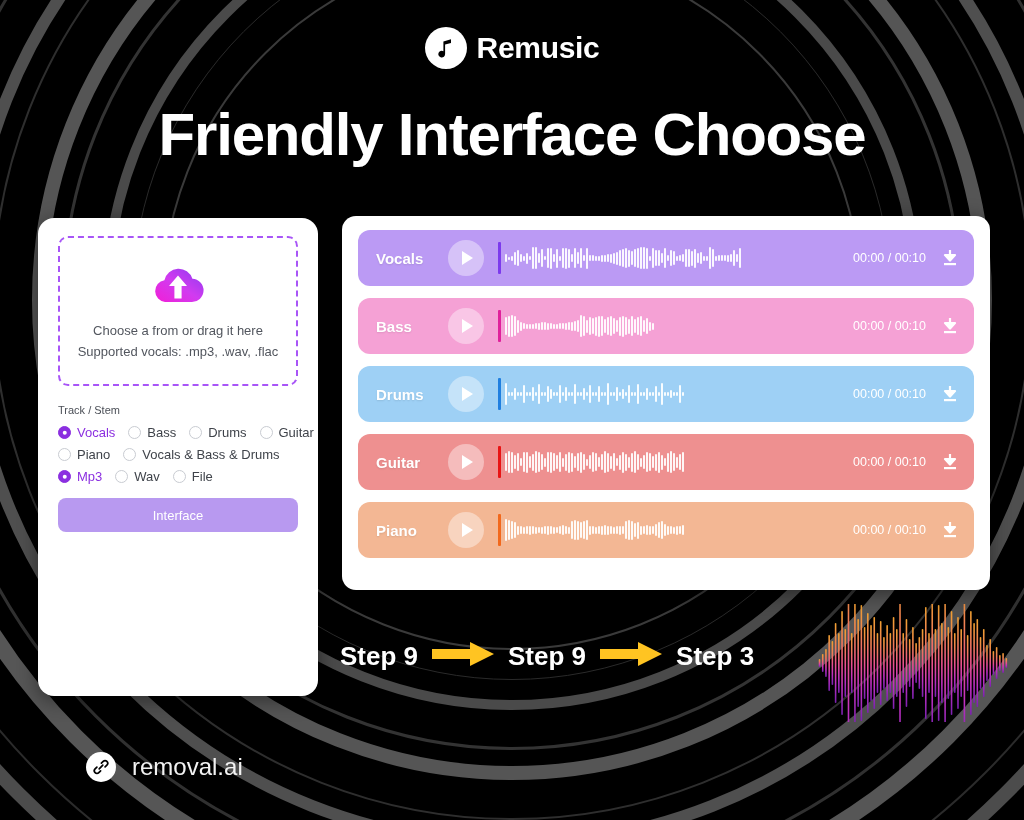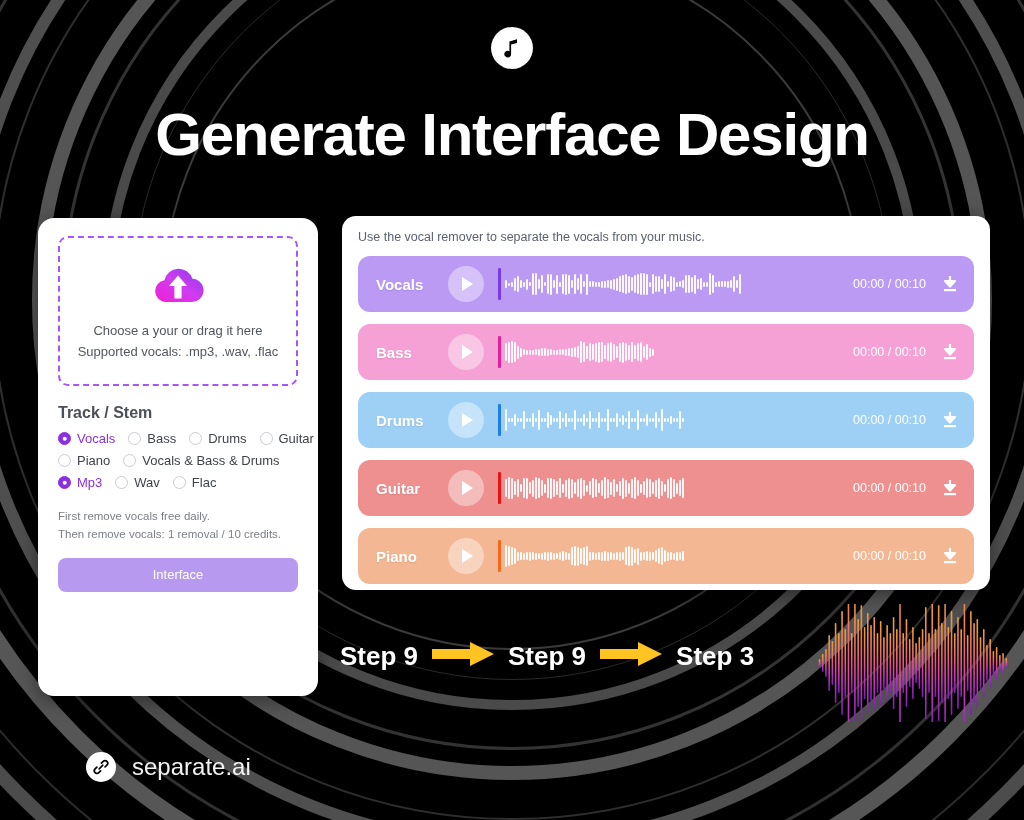--- a/index.html
+++ b/index.html
@@ -50,21 +50,21 @@
   }
   .field-label { font-size: 12.5px; color: #4b4f57; margin-bottom: 10px; }
   .dropzone {
     height: 150px; border: 2px dashed #a855f7; border-radius: 10px;
     display: flex; flex-direction: column; align-items: center; justify-content: center;
     gap: 2px;
   }
   .cloud-wrap { margin-bottom: 10px; }
   .dz-line { font-size: 13px; color: #52565e; line-height: 1.5; }
 
-  .section-label { font-size: 16px; color: #4b4f57; margin: 18px 0 9px 0; font-weight: bold; }
+  .section-label { font-size: 11px; color: #4b4f57; margin: 18px 0 9px 0; }
   .radio-row { display: flex; align-items: center; flex-wrap: nowrap; gap: 0; margin-bottom: 7px; }
   .radio-item { display: flex; align-items: center; gap: 6px; margin-right: 13px; white-space: nowrap; }
   .radio-item:last-child { margin-right: 0; }
   .radio {
     width: 13px; height: 13px; border-radius: 50%;
     border: 1px solid #c9ccd2; background: #fff; flex: none;
     position: relative;
   }
   .radio.on { border-color: #8b2fe0; background: #8b2fe0; }
   .radio.on::after {
@@ -169,41 +169,42 @@
       <div class="ring" style="width: 1680px; height: 1680px; border-width: 2px; border-color: rgb(45, 45, 45);"></div>
       <div class="ring" style="width: 1760px; height: 1760px; border-width: 14px; border-color: rgb(74, 74, 74);"></div>
     </div>
 
   <div class="brand">
     <span class="brand-logo">
       <svg width="26" height="26" viewBox="0 0 26 26" aria-hidden="true">
         <path d="M18 4.2 L10.4 6.4 L10.4 16.2 A3.4 3.4 0 1 0 12.1 19.1 L12.1 9.6 L18 7.9 Z" fill="#000"></path>
       </svg>
     </span>
+    <span class="brand-name">Remusic</span>
   </div>
 
-  <div class="headline">Generate Interface Design</div>
+  <div class="headline">Friendly Interface Choose</div>
 
   <div id="left-panel">
 
     <div class="dropzone">
       <span class="cloud-wrap">
         <svg width="56" height="44" viewBox="0 0 56 44" aria-hidden="true">
           <defs>
             <linearGradient id="cloudgrad" x1="0" y1="1" x2="1" y2="0">
               <stop offset="0%" stop-color="#f11fd6"></stop>
               <stop offset="50%" stop-color="#d13bf0"></stop>
               <stop offset="100%" stop-color="#8b3bf0"></stop>
             </linearGradient>
           </defs>
           <path d="M15 41 A11 11 0 0 1 14.4 19.2 A14.5 14.5 0 0 1 42.4 17.8 A10.6 10.6 0 0 1 41.5 41 Z" fill="url(#cloudgrad)"></path>
           <path d="M28 14.5 L37 25 L31.6 25 L31.6 37.5 L24.4 37.5 L24.4 25 L19 25 Z" fill="#fff"></path>
         </svg>
       </span>
-      <div class="dz-line">Choose a your or drag it here</div>
+      <div class="dz-line">Choose a from or drag it here</div>
       <div class="dz-line">Supported vocals: .mp3, .wav, .flac</div>
     </div>
 
     <div class="section-label">Track / Stem</div>
 
     <div class="radio-row">
       <label class="radio-item sel">
         <span class="radio on"></span>
         <span class="radio-label">Vocals</span>
       </label>
@@ -237,34 +238,29 @@
       <label class="radio-item sel">
         <span class="radio on"></span>
         <span class="radio-label">Mp3</span>
       </label>
       <label class="radio-item">
         <span class="radio"></span>
         <span class="radio-label">Wav</span>
       </label>
       <label class="radio-item">
         <span class="radio"></span>
-        <span class="radio-label">Flac</span>
+        <span class="radio-label">File</span>
       </label>
     </div>
 
-    <div class="credits">
-      <div>First remove vocals free daily.</div>
-      <div>Then remove vocals: 1 removal / 10 credits.</div>
-    </div>
 
     <button class="generate-btn">Interface</button>
   </div>
 
   <div id="right-panel">
-    <div class="panel-hint">Use the vocal remover to separate the vocals from your music.</div>
     <div id="track-list">
         <div class="track" style="background: rgb(187, 154, 244);">
           <div class="track-name">Vocals</div>
           <div class="play-btn">
             <div class="play-tri"></div>
           </div>
           <div class="wave">
             <div class="playhead" style="background: rgb(124, 58, 237);"></div>
             <div class="wbar" style="height: 8px;"></div>
             <div class="wbar" style="height: 3px;"></div>
@@ -731,16 +727,16 @@
   <div id="footer">
     <span class="footer-logo">
       <svg width="18" height="18" viewBox="0 0 18 18" aria-hidden="true">
         <g stroke="#000" stroke-width="1.7" fill="none" stroke-linecap="round">
           <path d="M7.2 10.8 L10.8 7.2"></path>
           <path d="M9.4 5.2 L11.2 3.4 A2.6 2.6 0 0 1 14.9 7.1 L13.1 8.9"></path>
           <path d="M8.6 12.8 L6.8 14.6 A2.6 2.6 0 0 1 3.1 10.9 L4.9 9.1"></path>
         </g>
       </svg>
     </span>
-    <span class="footer-url">separate.ai</span>
+    <span class="footer-url">removal.ai</span>
   </div>
 
 </div>
 
 </body></html>

